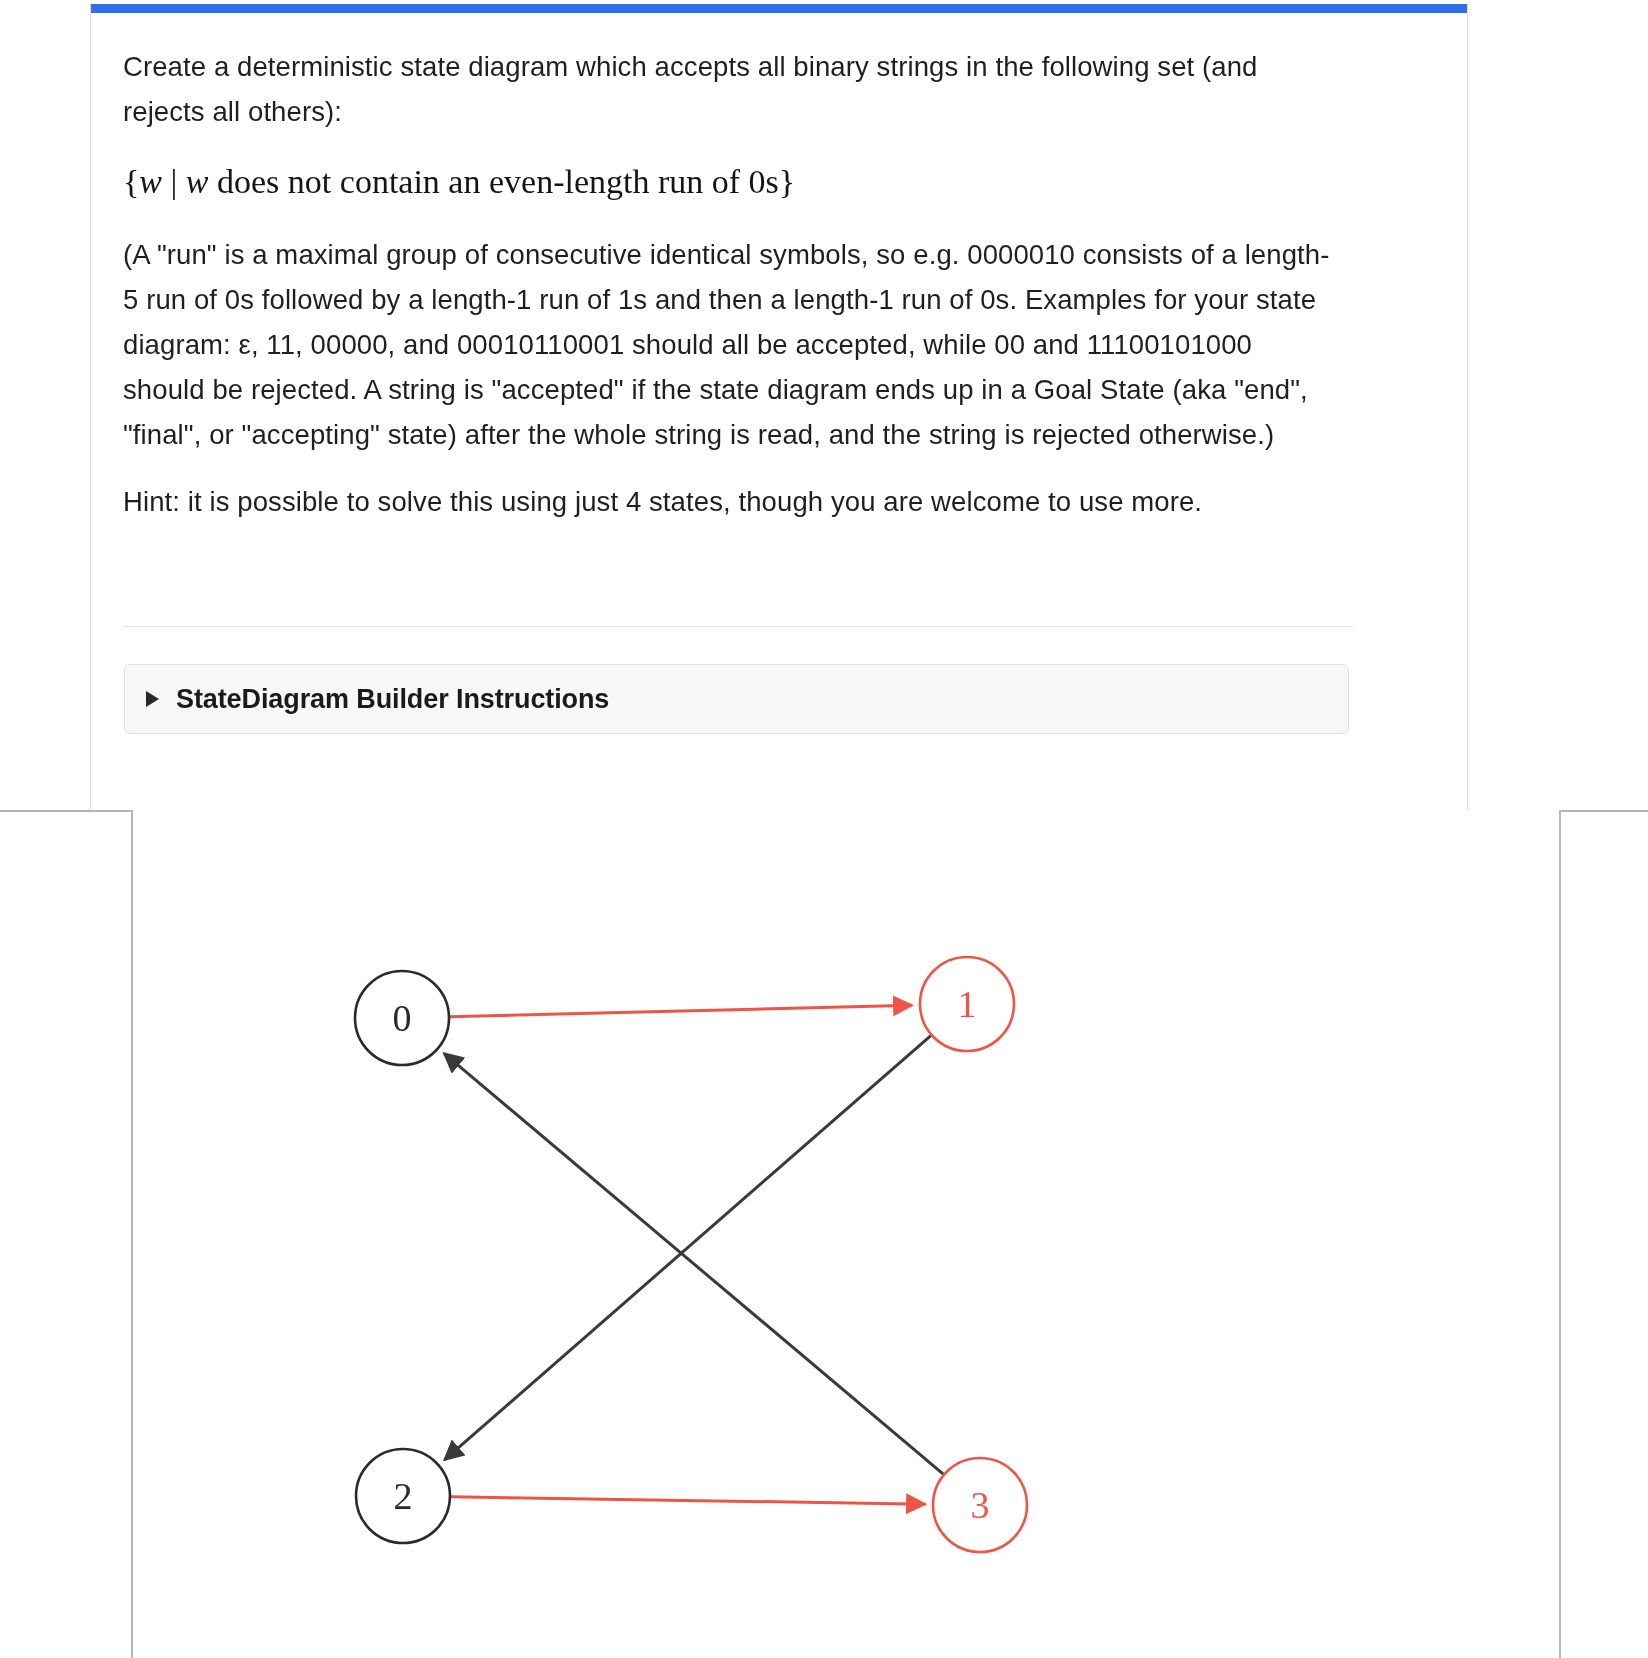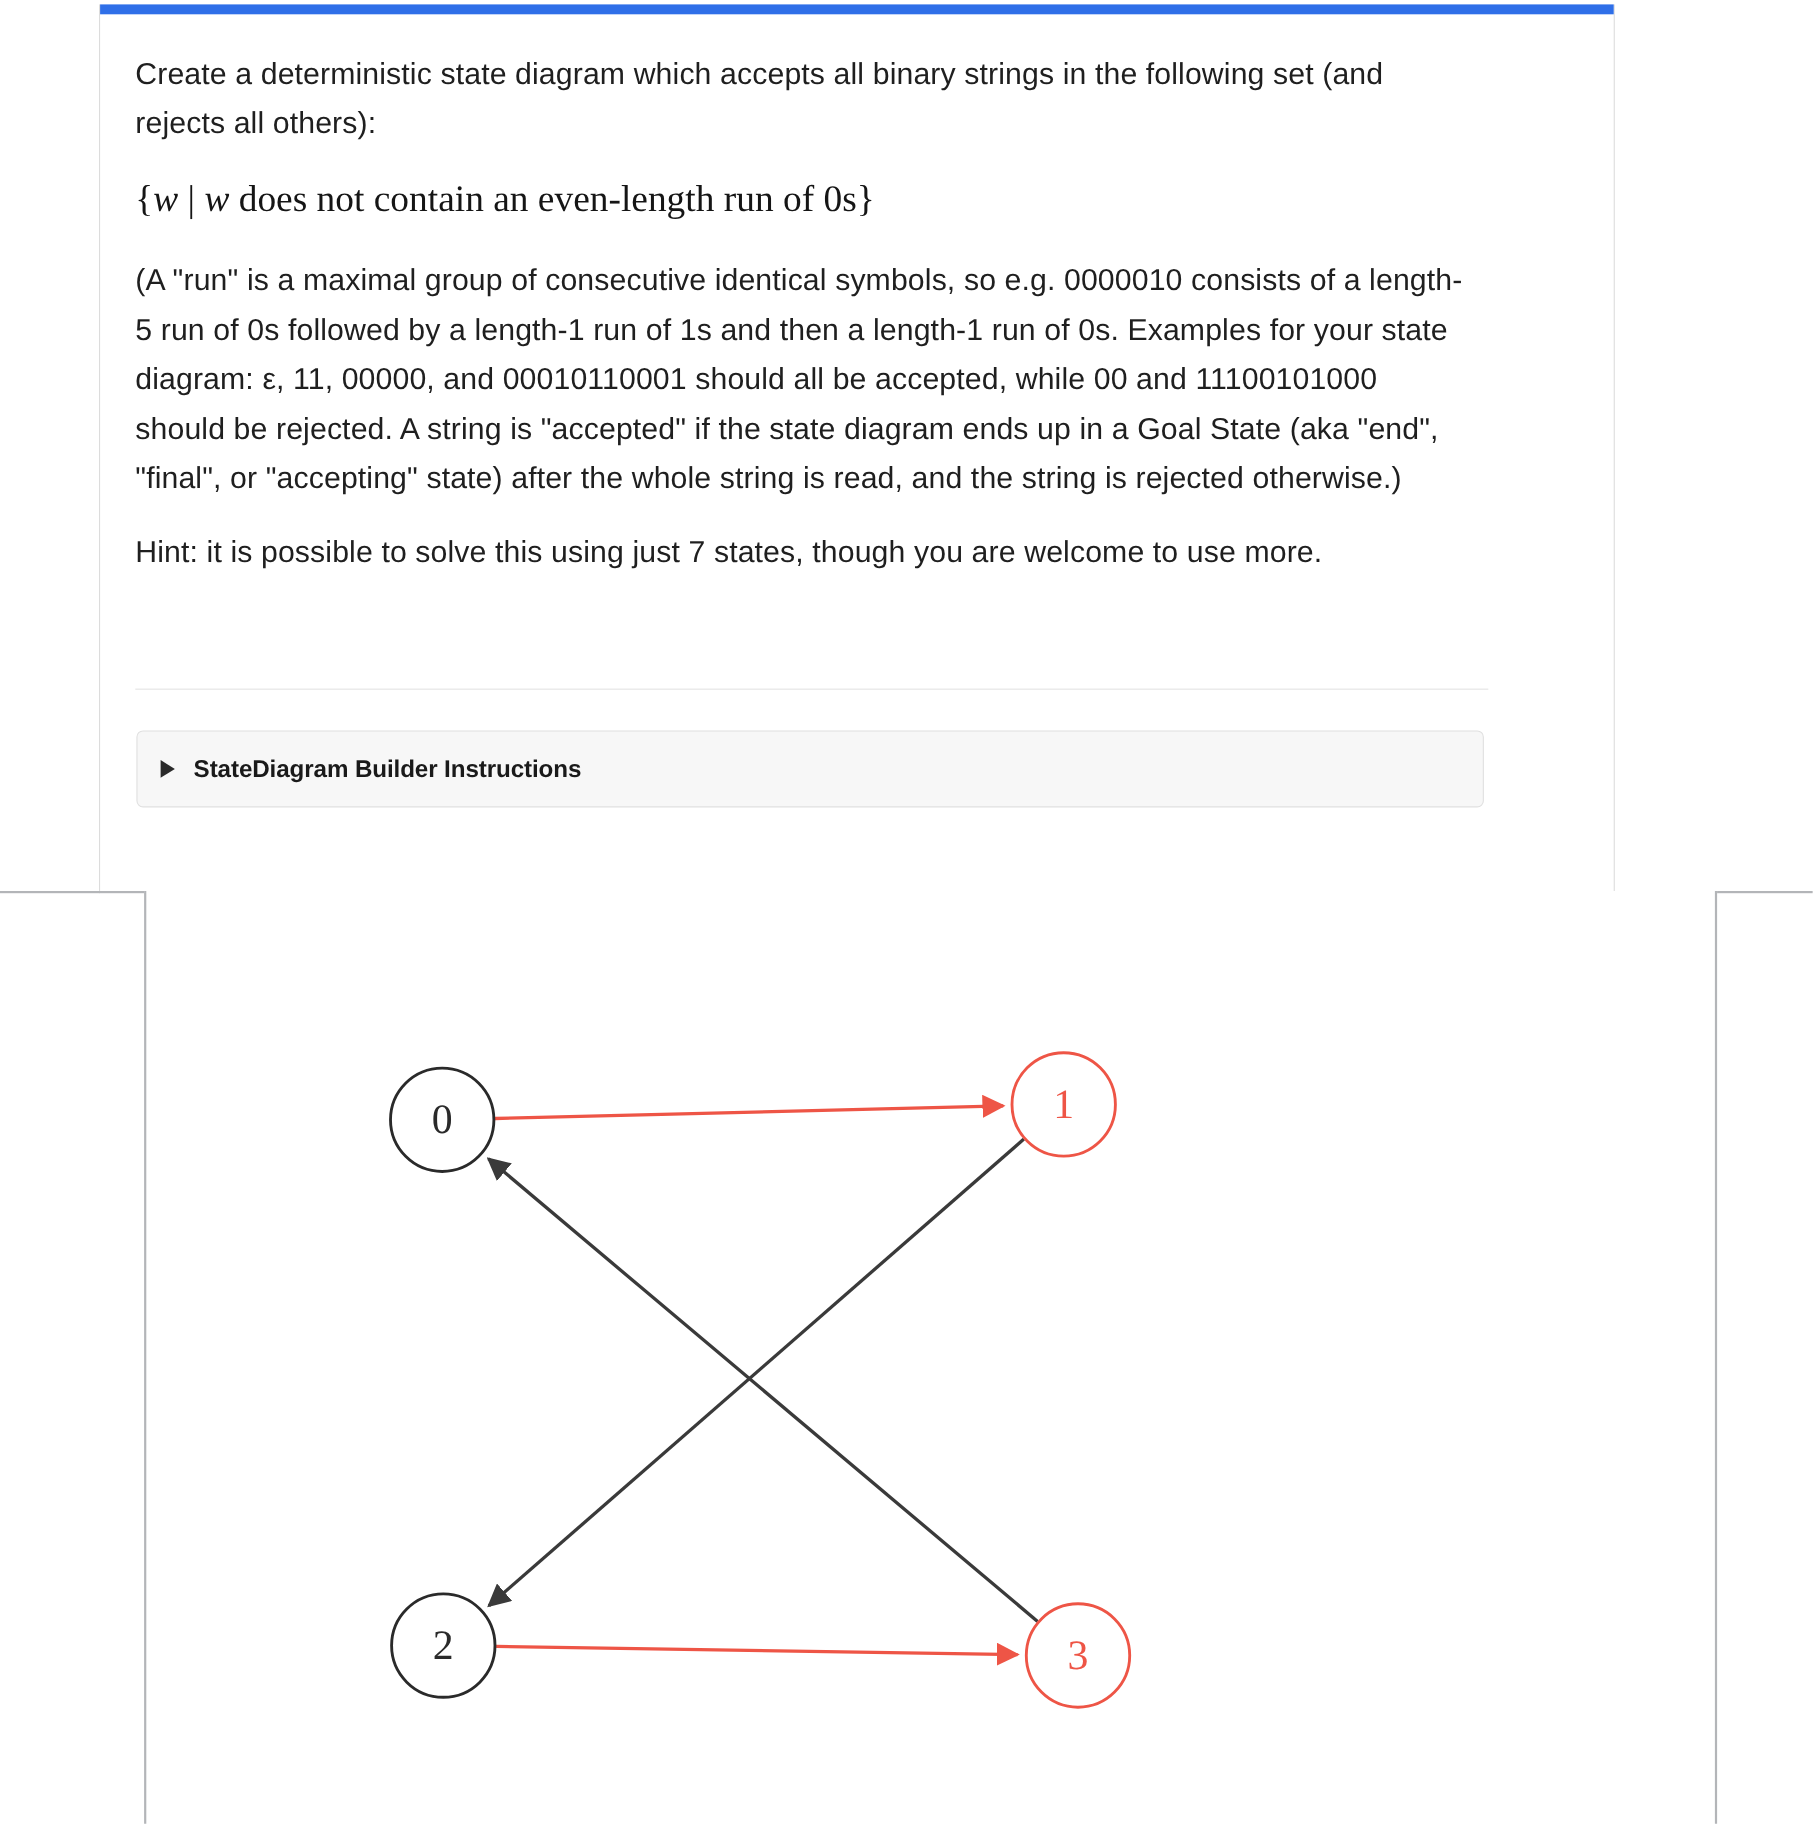--- a/index.html
+++ b/index.html
@@ -99,21 +99,21 @@
   }
   #details-triangle {
     margin-left: 21px;
     width: 0; height: 0;
     border-left: 13px solid #2a2a2a;
     border-top: 8px solid transparent;
     border-bottom: 8px solid transparent;
   }
   #details-label {
     margin-left: 17px;
-    font-size: 22px;
+    font-size: 27px;
     font-weight: bold;
     color: #1a1a1a;
     letter-spacing: -0.1px;
   }
 
   
   #canvas-box {
     position: absolute;
     left: 131px;
     top: 806px;
@@ -147,21 +147,21 @@
 
     <div class="formula">
       <span>{</span><i>w</i>
       <span>|</span>
       <i>w</i>
       <span>does not contain an even-length run of 0s</span><span>}</span>
     </div>
 
     <p class="para">(A "run" is a maximal group of consecutive identical symbols, so e.g. 0000010 consists of a length-5 run of 0s followed by a length-1 run of 1s and then a length-1 run of 0s. Examples for your state diagram: ε, 11, 00000, and 00010110001 should all be accepted, while 00 and 11100101000 should be rejected. A string is "accepted" if the state diagram ends up in a Goal State (aka "end", "final", or "accepting" state) after the whole string is read, and the string is rejected otherwise.)</p>
 
-    <p class="para">Hint: it is possible to solve this using just 7 states, though you are welcome to use more.</p>
+    <p class="para">Hint: it is possible to solve this using just 4 states, though you are welcome to use more.</p>
   </div>
 
   <div id="divider"></div>
 
   <div id="details-box">
     <span id="details-triangle"></span>
     <span id="details-label">StateDiagram Builder Instructions</span>
   </div>
 
   <div id="full-rule"></div>

